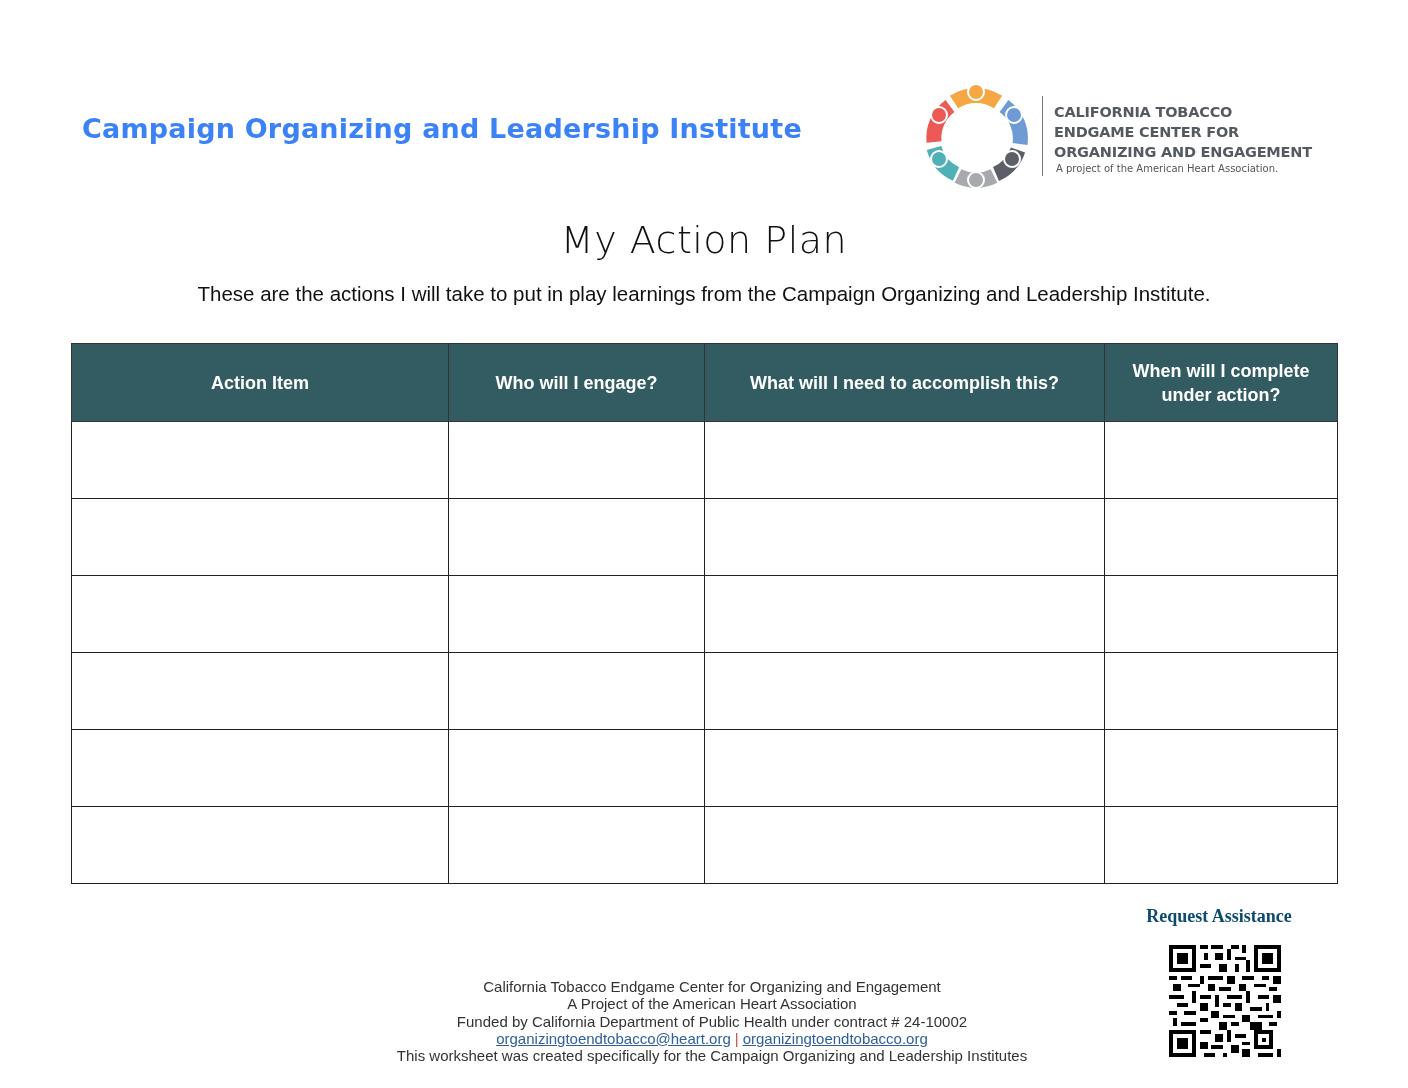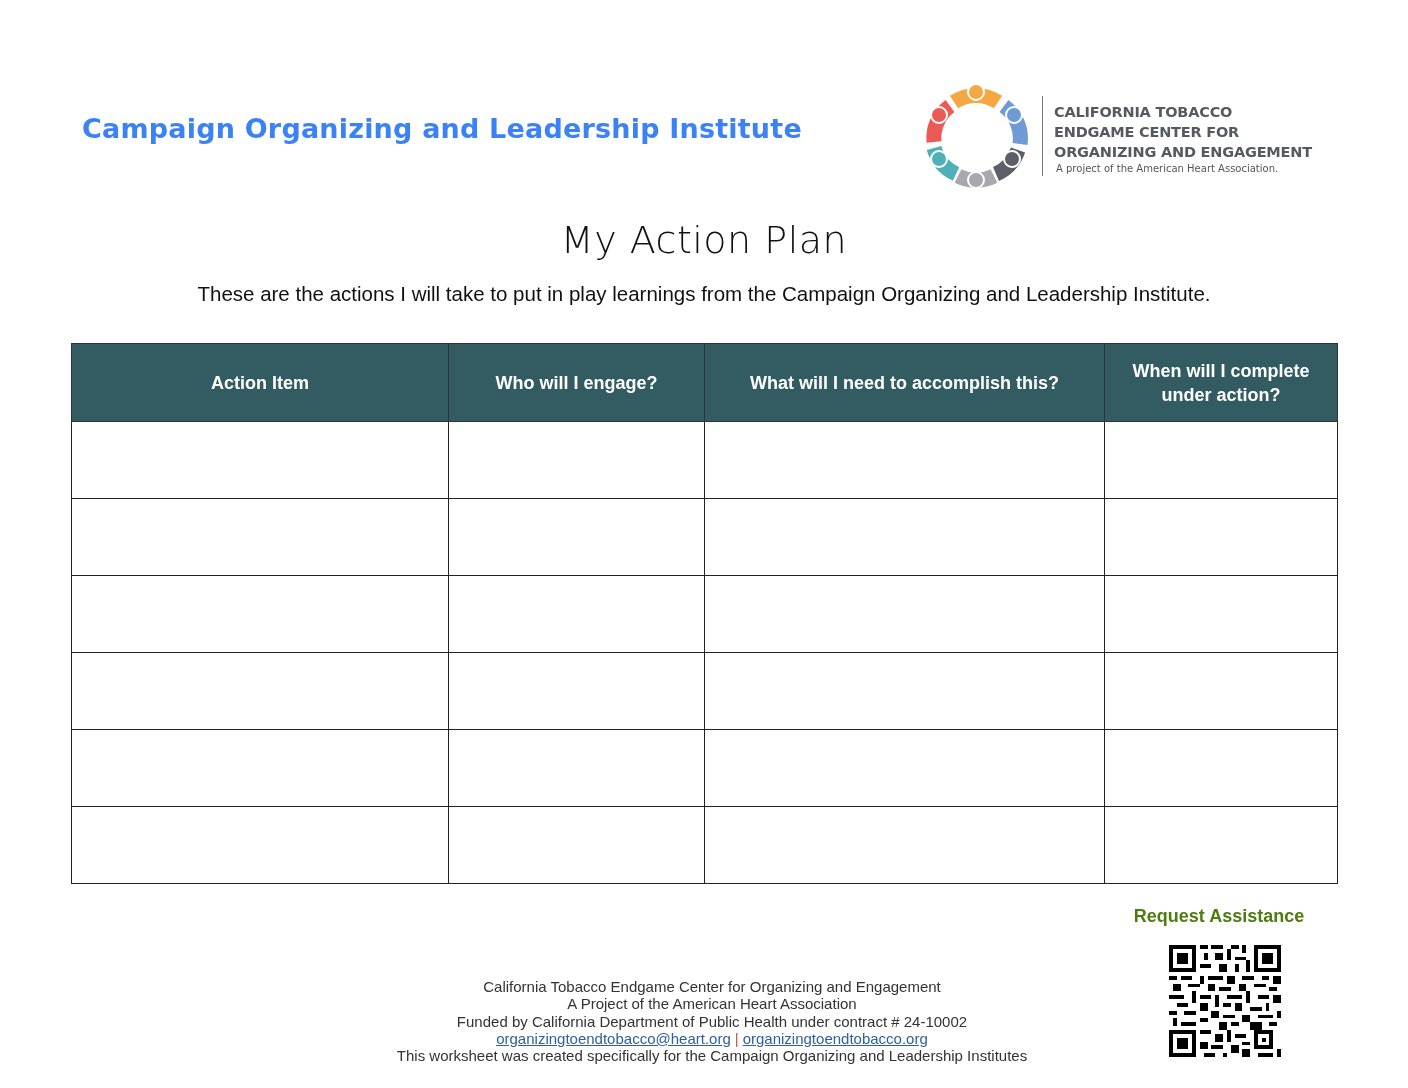--- a/index.html
+++ b/index.html
@@ -8,21 +8,21 @@
   .logo { position:absolute; left:924px; top:82px; width:430px; height:112px; }
   .logo-mark { position:absolute; left:0; top:0; width:106px; height:108px; }
   .logo-divider { position:absolute; left:118px; top:14px; width:1px; height:80px; background:#777; }
   .logo-text { position:absolute; left:130px; top:20px; font-family:"DejaVu Sans", sans-serif; font-weight:bold; font-size:14.5px; line-height:20px; color:#555a60; white-space:nowrap; letter-spacing:-0.2px; }
   .logo-sub { position:absolute; left:132px; top:81px; font-family:"DejaVu Sans", sans-serif; font-size:10px; color:#555; white-space:nowrap; }
   .page-title { position:absolute; left:0; width:1408px; top:206px; text-align:center; font-family:"DejaVu Sans", sans-serif; font-weight:300; font-size:38px; color:#111; letter-spacing:0.5px;margin-top:12px; }
   .intro { position:absolute; left:0; width:1408px; top:282px; text-align:center; font-family:"Liberation Sans", sans-serif; font-size:20.5px; color:#111; }
   table.plan { position:absolute; left:71px; top:335px; width:1266px; border-collapse:collapse; table-layout:fixed;margin-top:8px; }
   table.plan th { background:#325c61; color:#ffffff; font-family:"Liberation Sans", sans-serif; font-weight:bold; font-size:18px; height:77px; padding:0 14px; border:1.5px solid #333; text-align:center; line-height:24px; }
   table.plan td { height:76px; border:1.5px solid #222; padding:0; }
-  .req-label { position:absolute; left:1118px; top:906px; width:202px; text-align:center; font-family:Liberation Sans, sans-serif; font-weight:bold; font-size:18px; color:#4d7c0f; }
+  .req-label { position:absolute; left:1118px; top:906px; width:202px; text-align:center; font-family:Liberation Serif, serif; font-weight:bold; font-size:18px; color:#0c4a6e; }
   .qr { position:absolute; left:1169px; top:945px; width:112px; height:112px; }
   .footer { position:absolute; left:8px; width:1408px; top:946px; text-align:center; font-family:"Liberation Sans", sans-serif; font-size:15px; color:#333; line-height:17.3px;margin-top:32px; }
   .footer a { color:#2f5f9c; text-decoration:underline; }
   .footer .sep { color:#c0504d; margin:0 4px; }
 </style>
 </head>
 <body>
 
 <div class="institute-title">Campaign Organizing and Leadership Institute</div>
 

